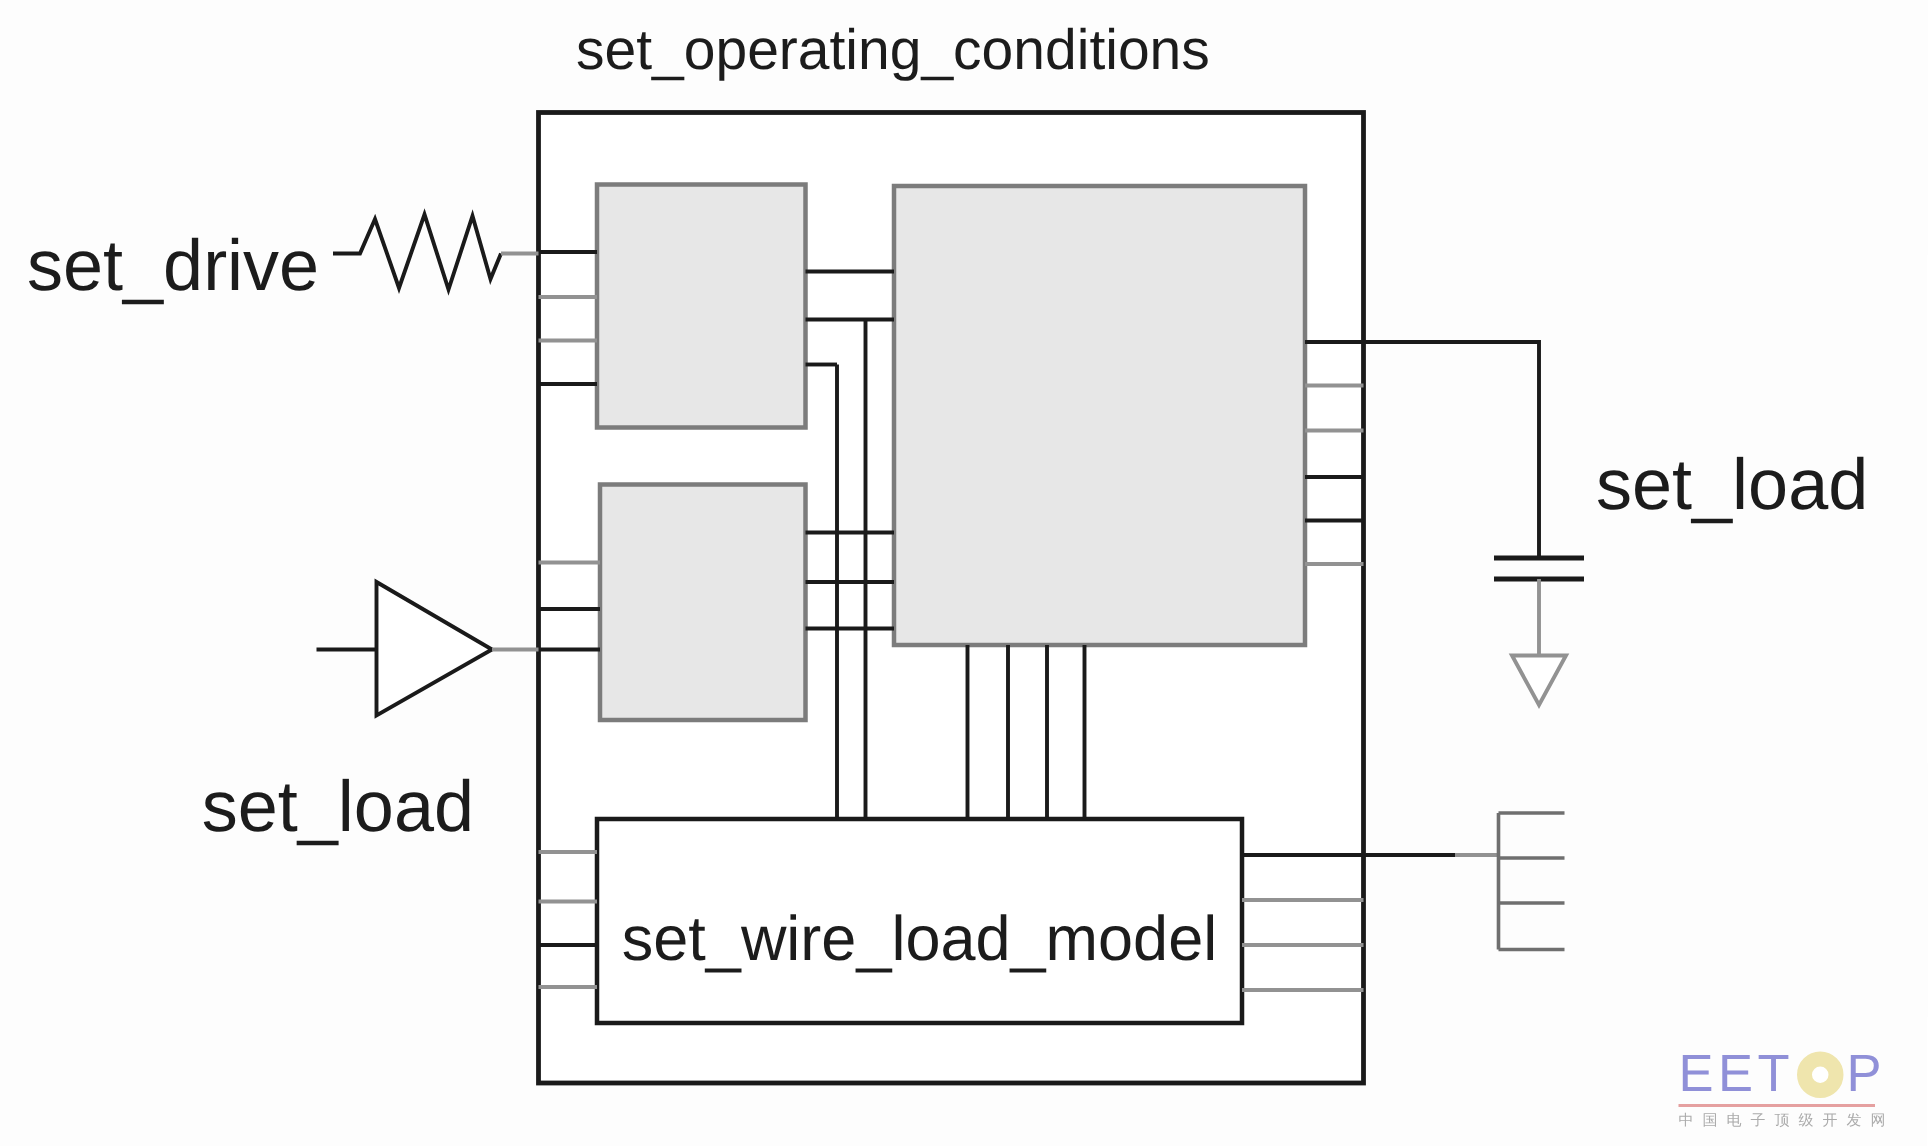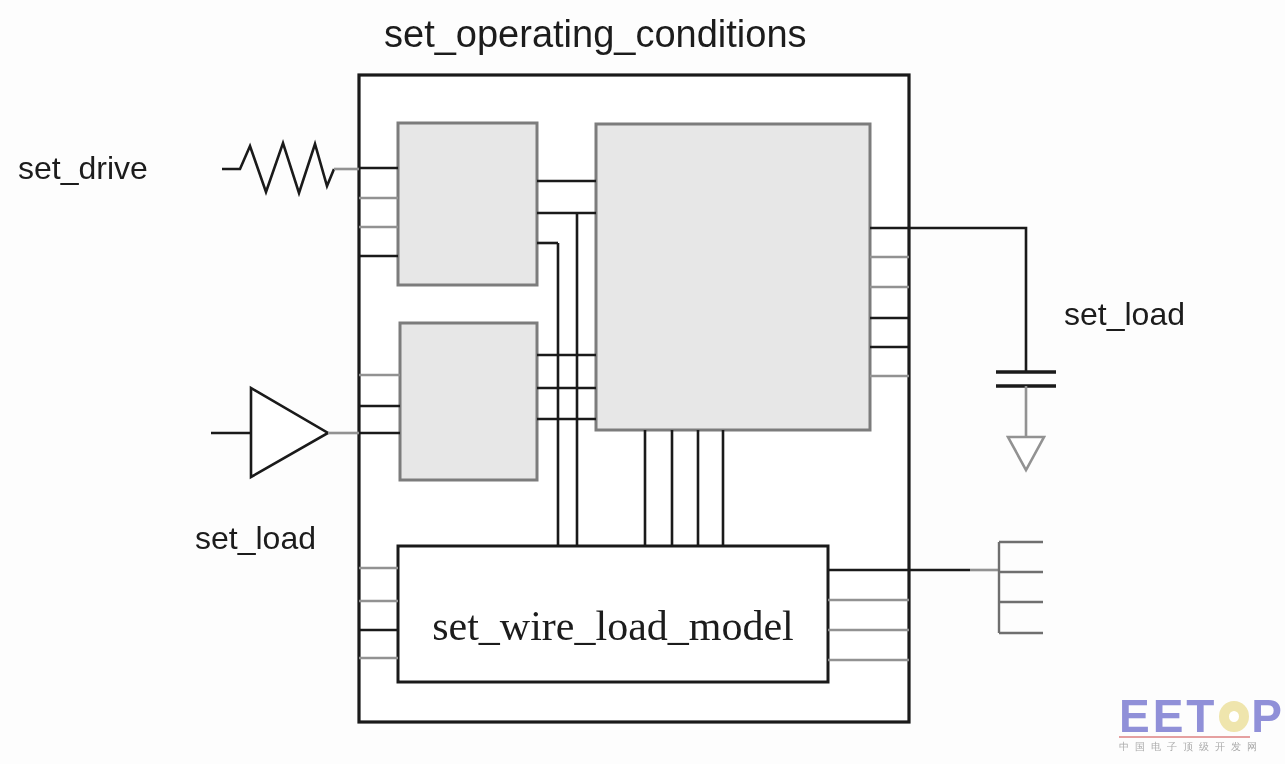--- a/index.html
+++ b/index.html
@@ -12,43 +12,43 @@
     --logo-yellow:#efe5ad;
     --logo-underline:#e5a0a0;
     --logo-tagline:#ababab;
   }
   html,body{margin:0;padding:0;background:#fff;}
   .stage{
     position:relative;width:1285px;height:764px;background:#fdfdfd;overflow:hidden;
     font-family:"Liberation Sans","DejaVu Sans",sans-serif;color:var(--text);
   }
   .stage svg{position:absolute;left:0;top:0;}
-  .lbl{position:absolute;white-space:nowrap;font-size:32px;color:var(--text);}
+  .lbl{position:absolute;white-space:nowrap;font-size:48px;color:var(--text);}
   .title{left:384px;top:13px;font-size:38px;}
   .set-drive{left:18px;top:150px;}
   .driving{left:14px;top:513px;width:302px;text-align:right;line-height:51px;}
   .load-out{left:1064px;top:296px;}
   .fanout-lbl{left:946px;top:658px;}
   .wireload{
     left:398px;top:546px;width:430px;height:160px;
-    display:flex;align-items:center;justify-content:center;font-size:42px;font-family:Liberation Serif, serif;
+    display:flex;align-items:center;justify-content:center;font-size:42px;
   }
   
   .wd{stroke:var(--line-dark);stroke-width:2.6;fill:none;}
   .wg{stroke:var(--line-gray);stroke-width:2.6;fill:none;}
   .wmid{stroke:#6f6f6f;stroke-width:2.4;fill:none;}
   .outer{fill:#ffffff;stroke:var(--line-dark);stroke-width:3.2;}
   .graybox{fill:var(--box-fill);stroke:var(--box-border);stroke-width:3;}
   .whitebox{fill:#ffffff;stroke:var(--line-dark);stroke-width:3;}
   .trifill{fill:#ffffff;stroke:var(--line-dark);stroke-width:2.6;}
   .gtri{fill:#ffffff;stroke:var(--line-gray);stroke-width:2.6;}
   
   .watermark{position:absolute;left:1119px;top:699px;width:166px;}
   .logo-row{display:flex;align-items:center;height:34px;}
-  .lp{font-weight:bold;font-size:46px;color:var(--logo-purple);letter-spacing:3px;line-height:34px;}
+  .lp{font-weight:normal;font-size:35px;color:var(--logo-purple);letter-spacing:3px;line-height:34px;}
   .lo{display:inline-block;width:11px;height:11px;border:10px solid var(--logo-yellow);
       border-radius:50%;background:#fff;margin:0 2px;}
   .logo-line{width:131px;height:2px;background:var(--logo-underline);margin-top:3px;}
   .tagline{font-size:10px;letter-spacing:6px;color:var(--logo-tagline);margin-top:2px;white-space:nowrap;}
 </style>
 </head>
 <body>
 
 <div class="stage">
 

